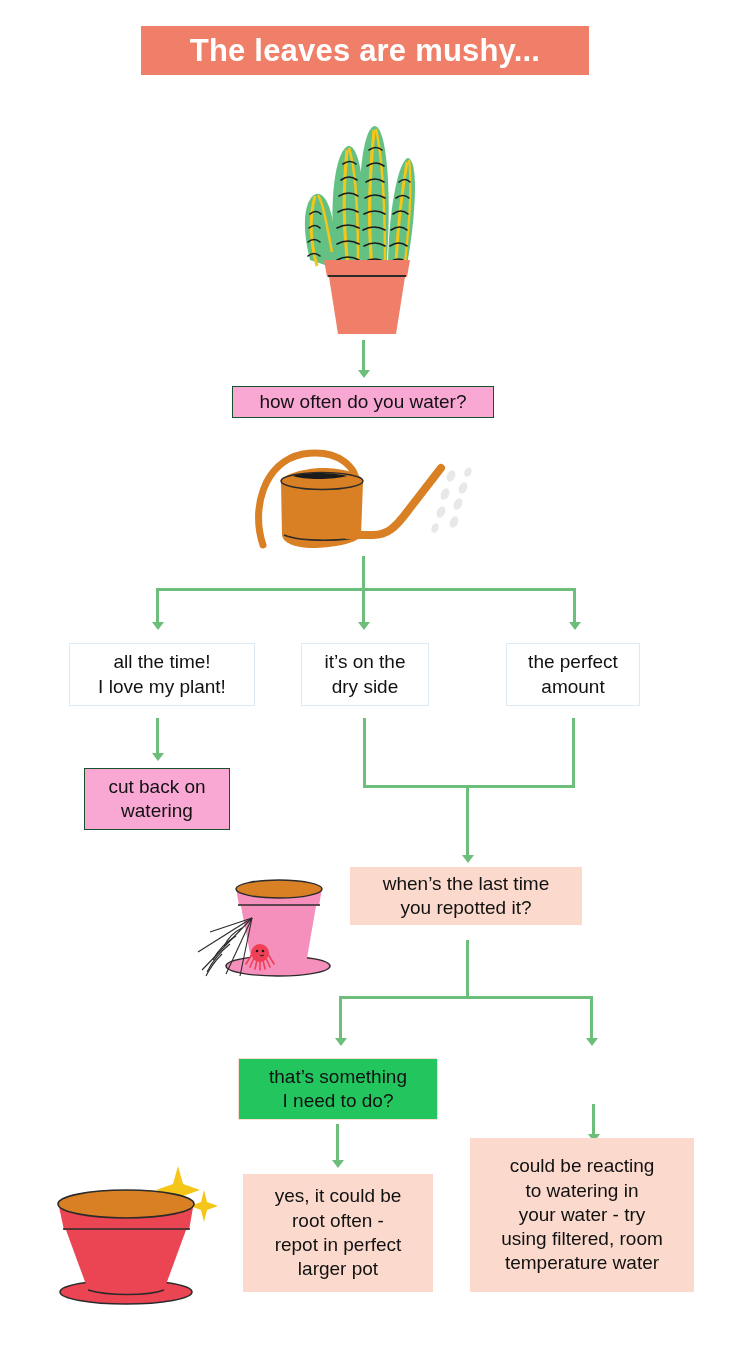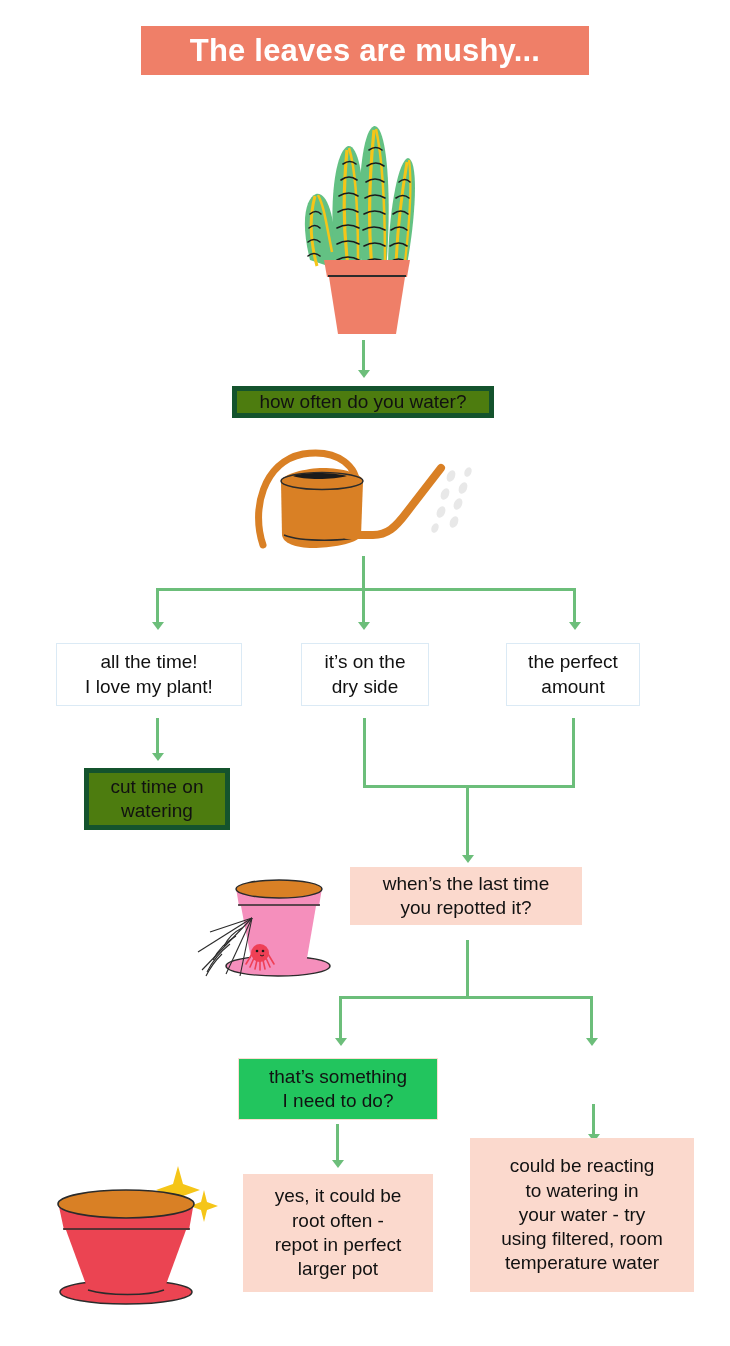--- a/index.html
+++ b/index.html
@@ -48,22 +48,22 @@
     display: flex;
     align-items: center;
     justify-content: center;
     text-align: center;
     font-size: 19px;
     line-height: 1.28;
     color: #111111;
     padding: 4px 8px;
   }
   .box-blue-fill {
-    background: #4d7c0f;
-    border: 5px solid #14532d;
+    background: #f9a8d4;
+    border: 1px solid #14532d;
   }
   .box-blue-outline {
     background: #ffffff;
     border: 1px solid #dbeaf5;
   }
   .box-pink-fill {
     background: #fbd9cd;
     border: 1px solid #fbd9cd;
   }
   .box-pink-outline {
@@ -190,21 +190,21 @@
 
   <div class="ln v" style="left:362px; top:556px; width:3px; height:32px;"></div>
   <div class="ln h" style="left:156px; top:588px; width:420px; height:3px;"></div>
   <div class="ln v" style="left:156px; top:588px; width:3px; height:36px;"></div>
   <div class="arrowhead" style="left:151.5px; top:622px;"></div>
   <div class="ln v" style="left:362px; top:588px; width:3px; height:36px;"></div>
   <div class="arrowhead" style="left:357.5px; top:622px;"></div>
   <div class="ln v" style="left:573px; top:588px; width:3px; height:36px;"></div>
   <div class="arrowhead" style="left:568.5px; top:622px;"></div>
 
-  <div class="abs box box-blue-outline" style="left:56px; top:643px; width:186px; height:63px;">
+  <div class="abs box box-blue-outline" style="left:69px; top:643px; width:186px; height:63px;">
     <span>
       <span>all the time!</span><br>
       <span>I love my plant!</span>
     </span>
   </div>
 
   <div class="abs box box-blue-outline" style="left:506px; top:643px; width:134px; height:63px;">
     <span>
       <span>the perfect</span><br>
       <span>amount</span>
@@ -216,21 +216,21 @@
       <span>it’s on the</span><br>
       <span>dry side</span>
     </span>
   </div>
 
   <div class="ln v" style="left:156px; top:718px; width:3px; height:37px;"></div>
   <div class="arrowhead" style="left:151.5px; top:753px;"></div>
 
   <div class="abs box box-blue-fill" style="left:84px; top:768px; width:146px; height:62px;">
     <span>
-      <span>cut time on</span><br>
+      <span>cut back on</span><br>
       <span>watering</span>
     </span>
   </div>
 
   <div class="ln v" style="left:363px; top:718px; width:3px; height:70px;"></div>
   <div class="ln v" style="left:572px; top:718px; width:3px; height:70px;"></div>
   <div class="ln h" style="left:363px; top:785px; width:212px; height:3px;"></div>
   <div class="ln v" style="left:466px; top:785px; width:3px; height:72px;"></div>
   <div class="arrowhead" style="left:461.5px; top:855px;"></div>
 

